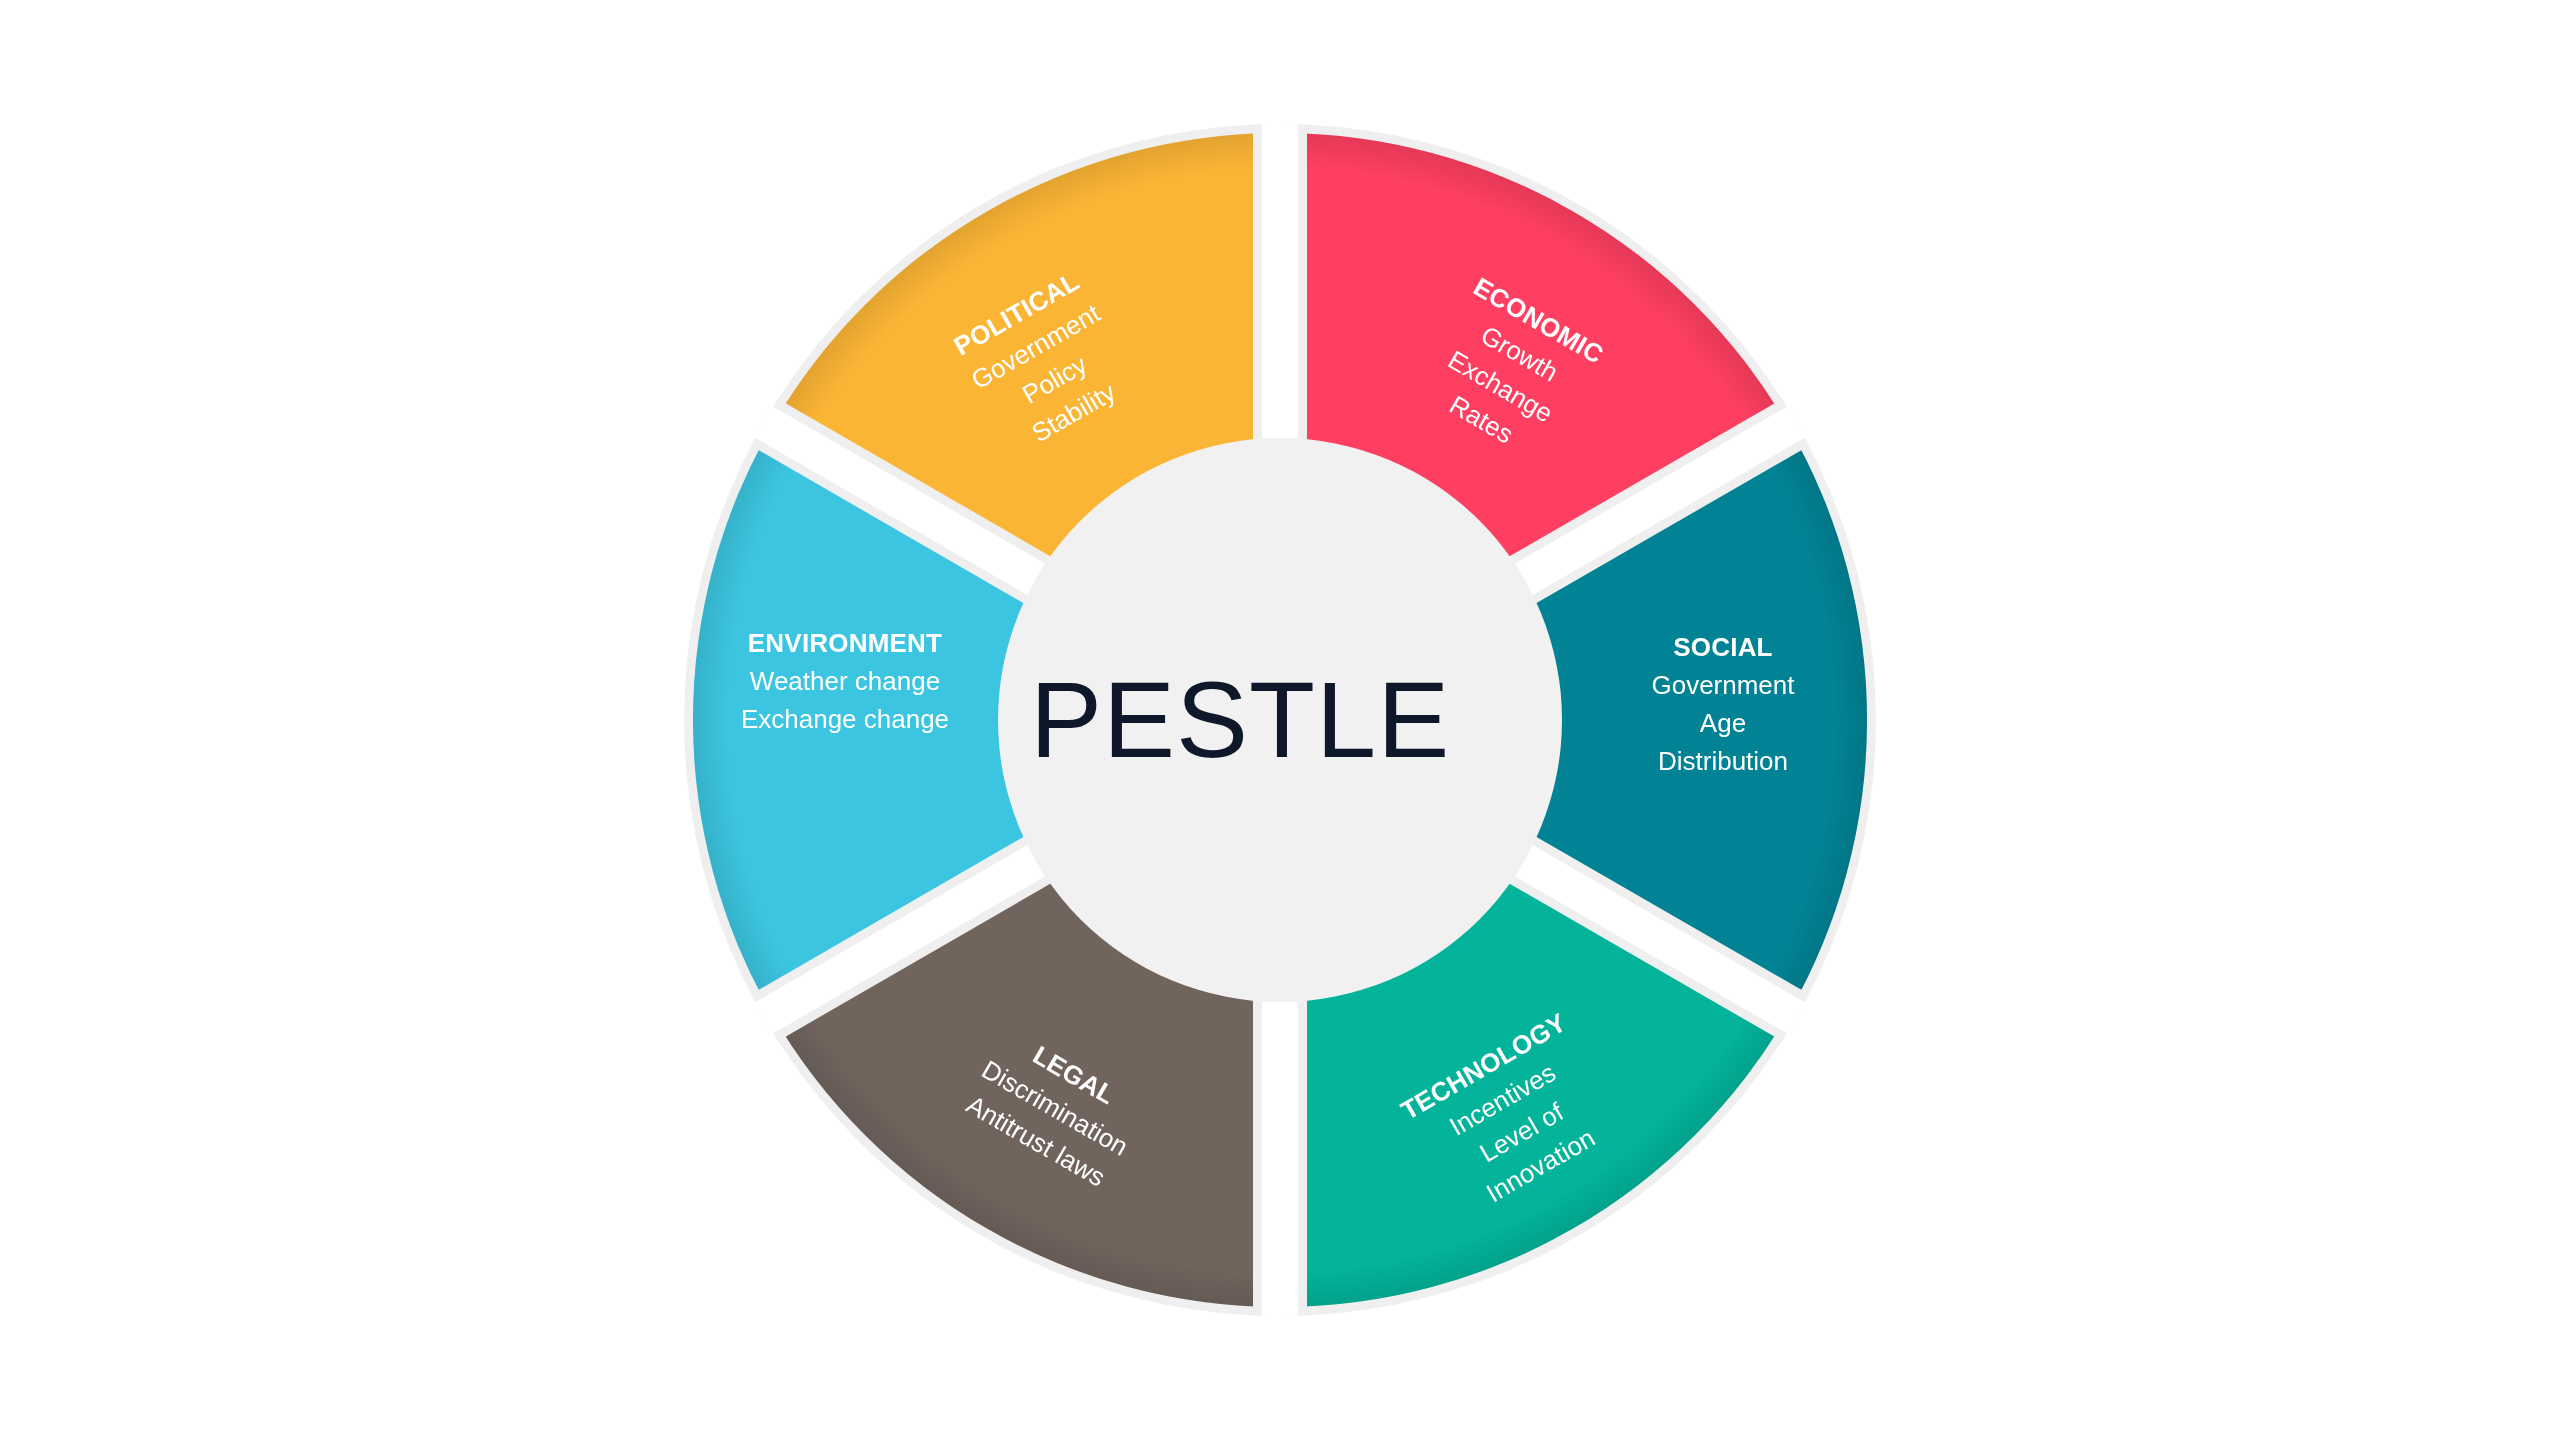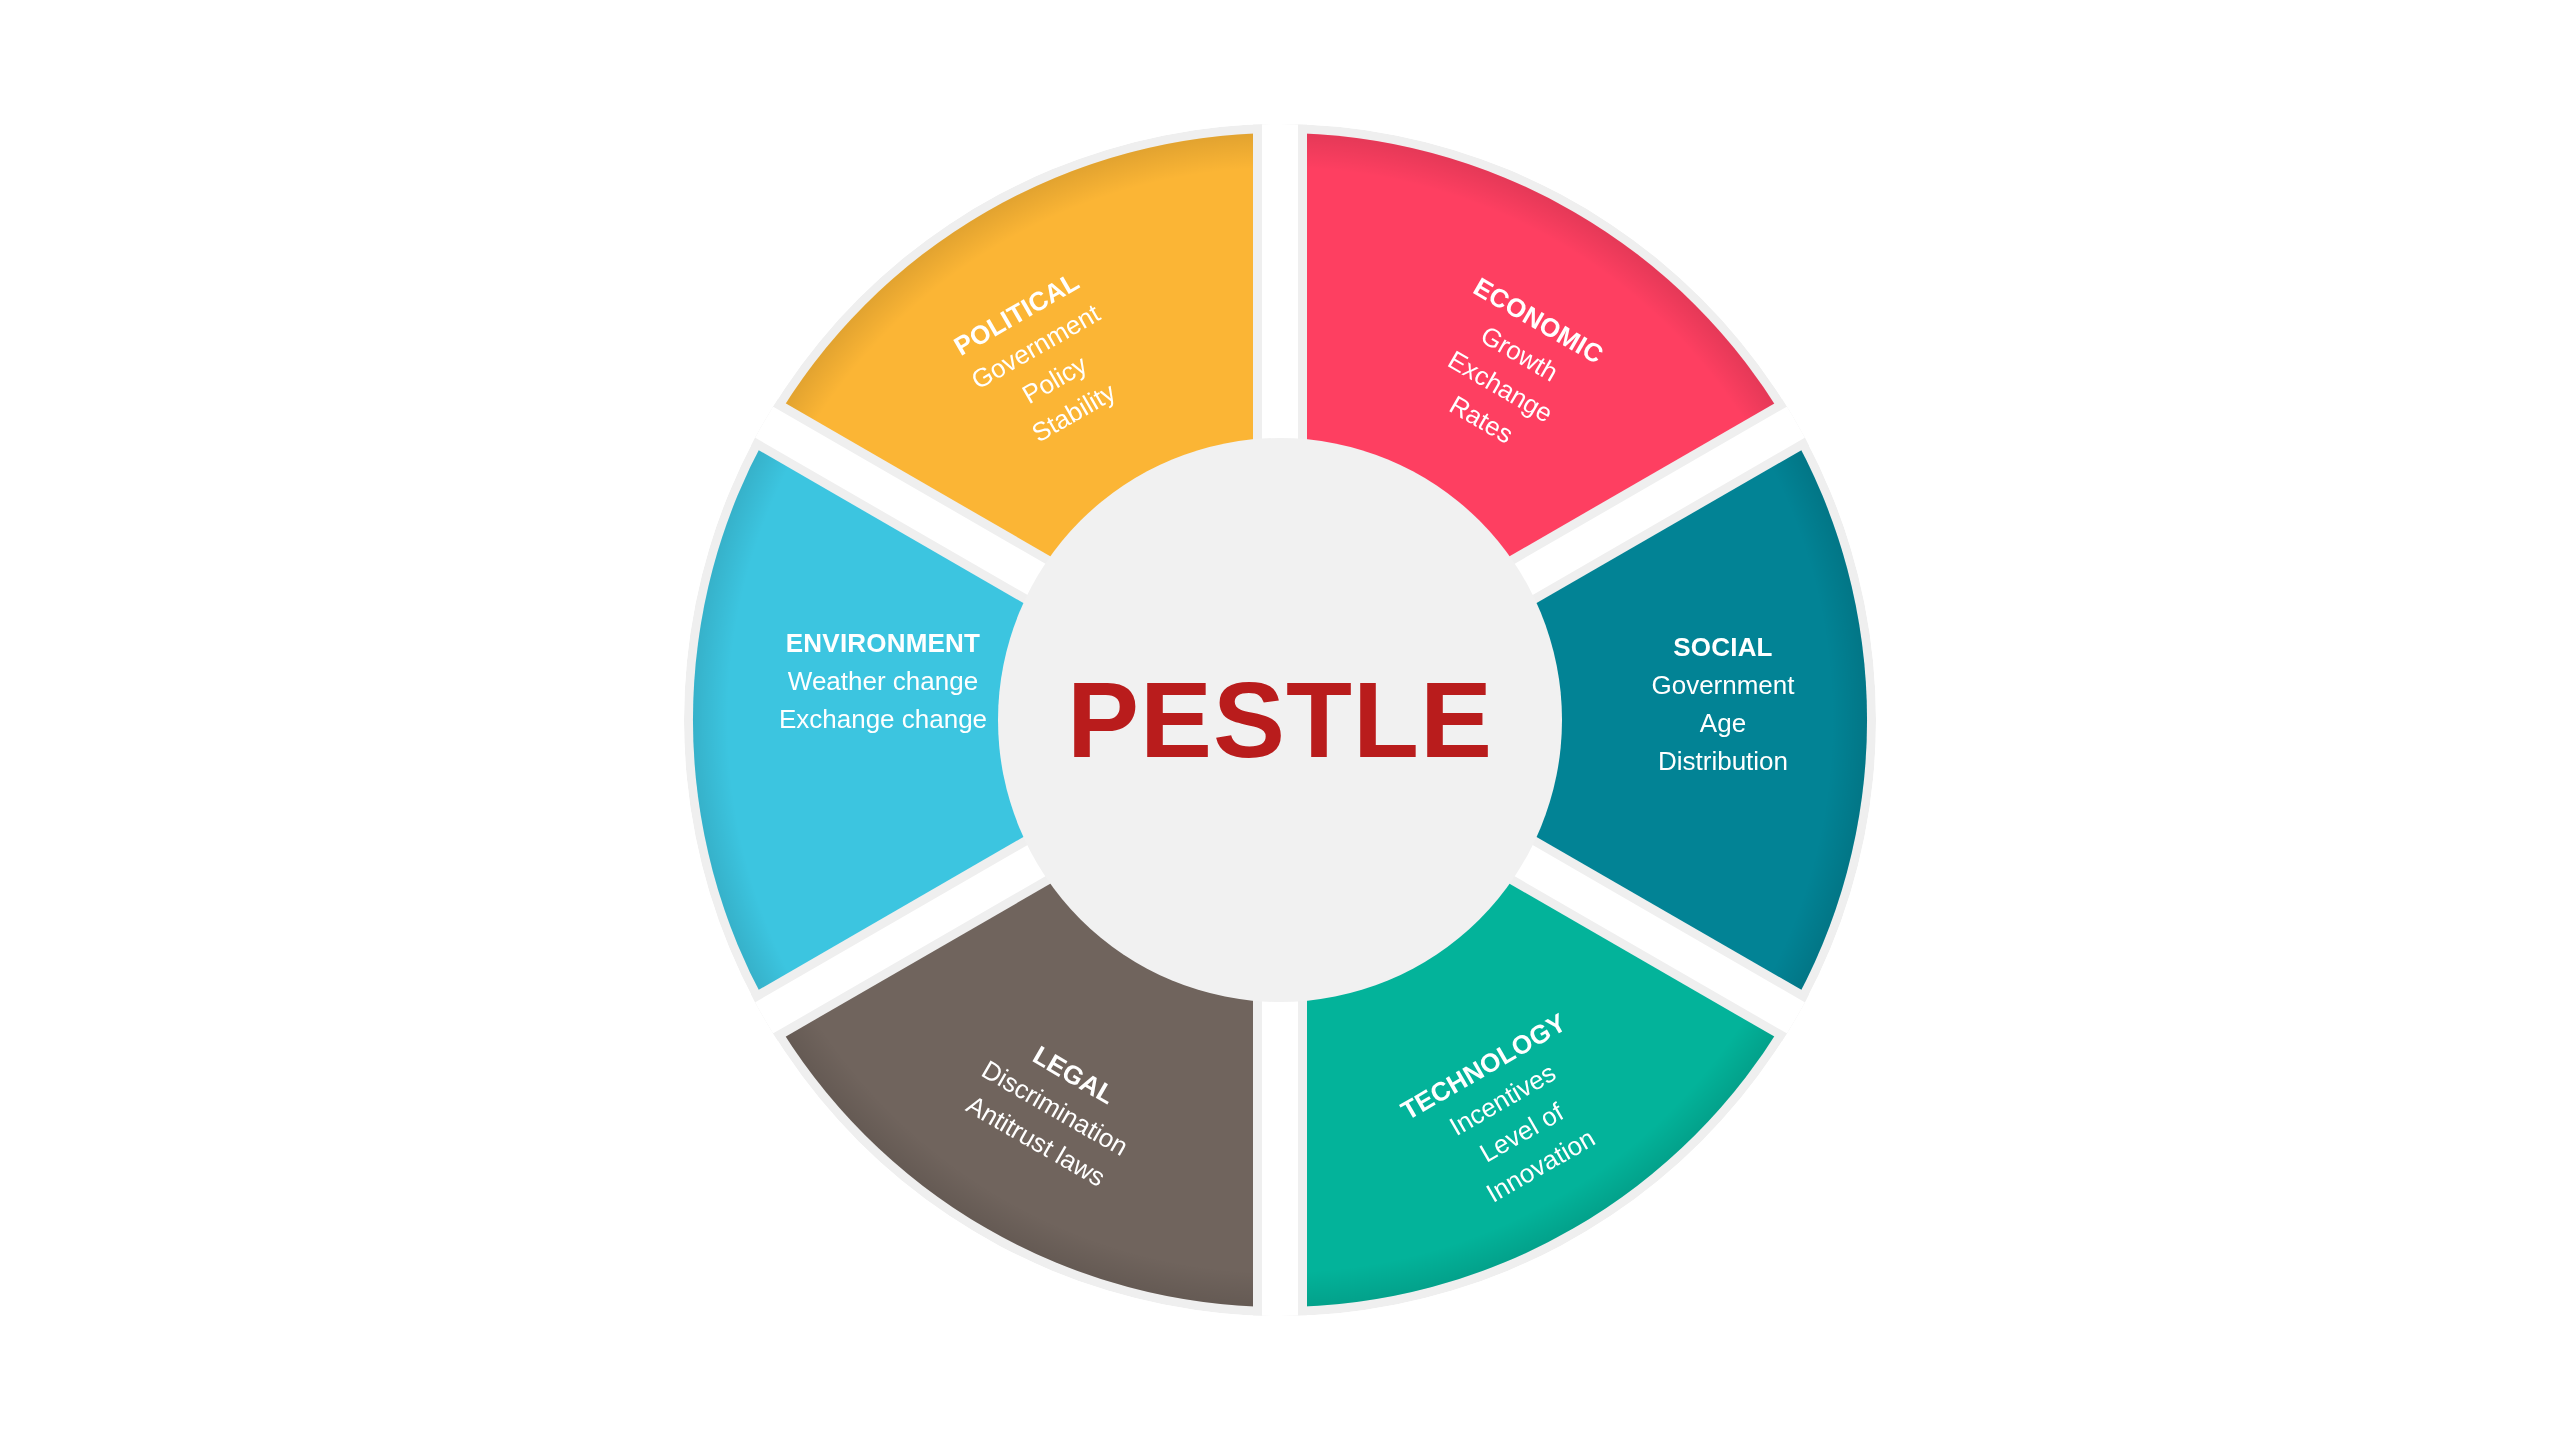--- a/index.html
+++ b/index.html
@@ -11,25 +11,24 @@
     text-align: center;
     color: #ffffff;
     transform-origin: 50% 50%;
     line-height: 38px;
   }
   .label .title { font-weight: bold; font-size: 26px; display: block; letter-spacing: 0.2px; }
   .label .item { font-size: 26px; display: block; }
   .center-title {
     position: absolute;
     left: 1030px; top: 660px; width: 500px; height: 120px;
-    text-align: center;
-    font-weight: bold;
+    font-weight: normal;
     font-size: 108px;
     line-height: 120px;
-    color: #b91c1c;
+    color: #0f172a;
     letter-spacing: 1px;
   }
 </style>
 </head>
 <body>
 
 <svg id="wheel" viewBox="0 0 2560 1440" xmlns="http://www.w3.org/2000/svg">
   <defs>
     <clipPath id="outerClip">
         <circle cx="1280" cy="720" r="596"></circle>
@@ -101,17 +100,17 @@
   <span class="item">Level of</span>
   <span class="item">Innovation</span>
 </div>
 
 <div class="label" style="left:885px; top:1051px; transform: rotate(30deg);">
   <span class="title">LEGAL</span>
   <span class="item">Discrimination</span>
   <span class="item">Antitrust laws</span>
 </div>
 
-<div class="label" style="left:713px; top:624px;">
+<div class="label" style="left:675px; top:624px;">
   <span class="title">ENVIRONMENT</span>
   <span class="item">Weather change</span>
   <span class="item">Exchange change</span>
 </div>
 
 </body></html>

